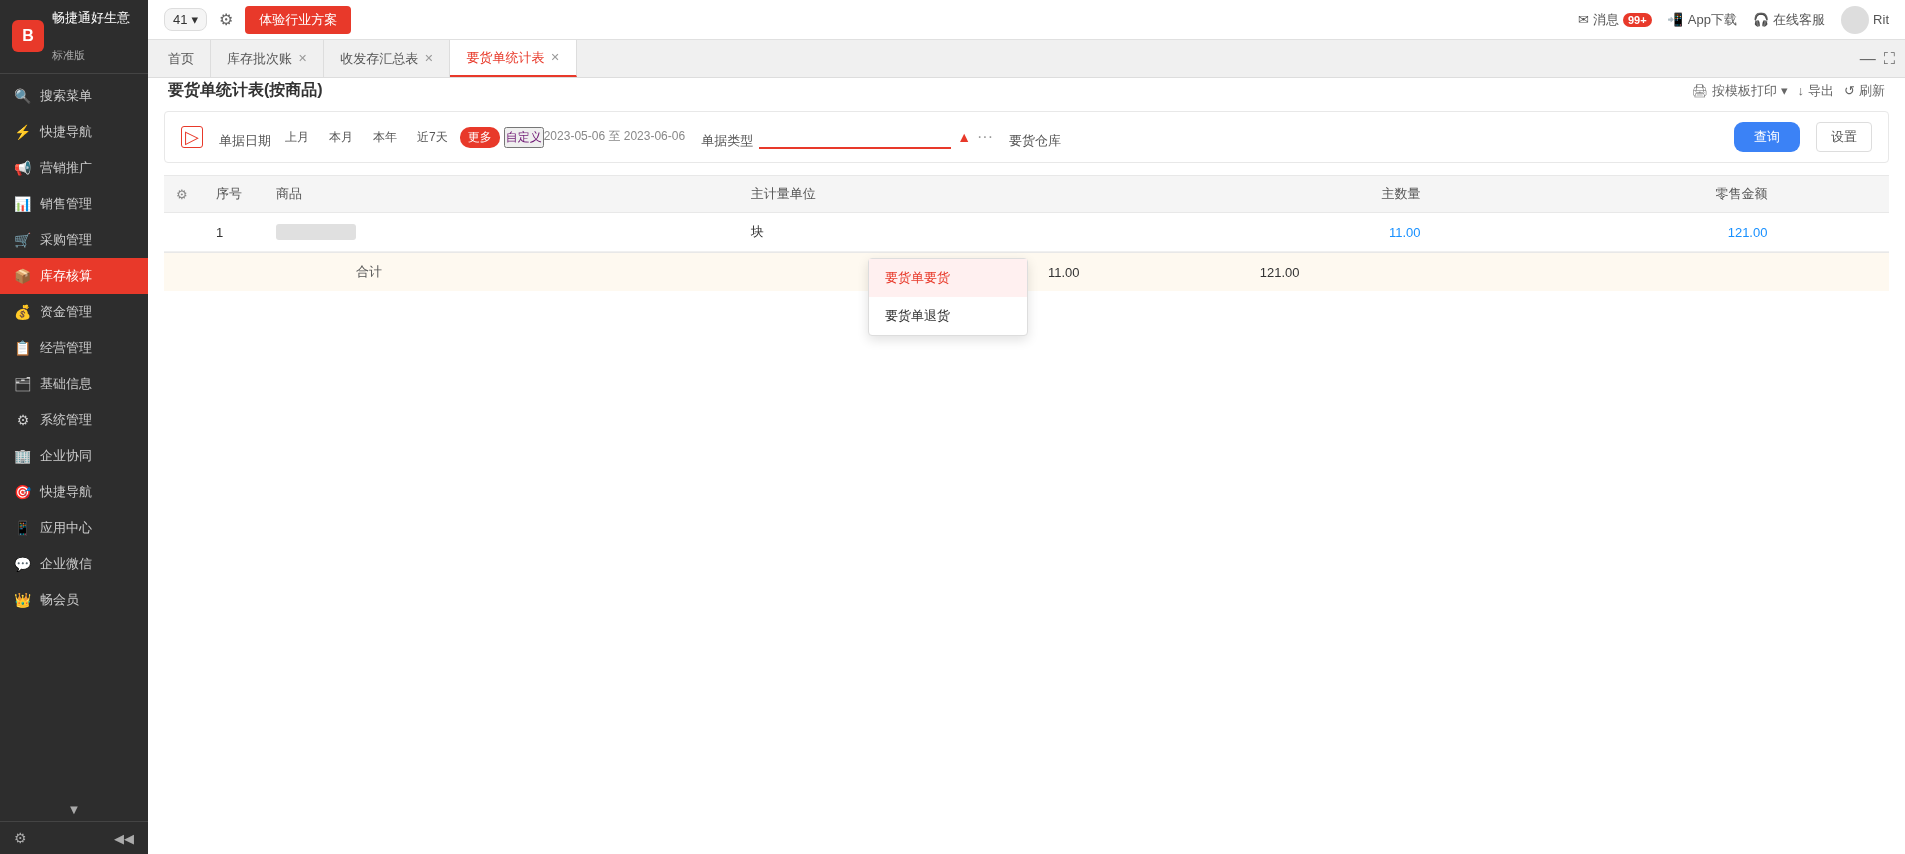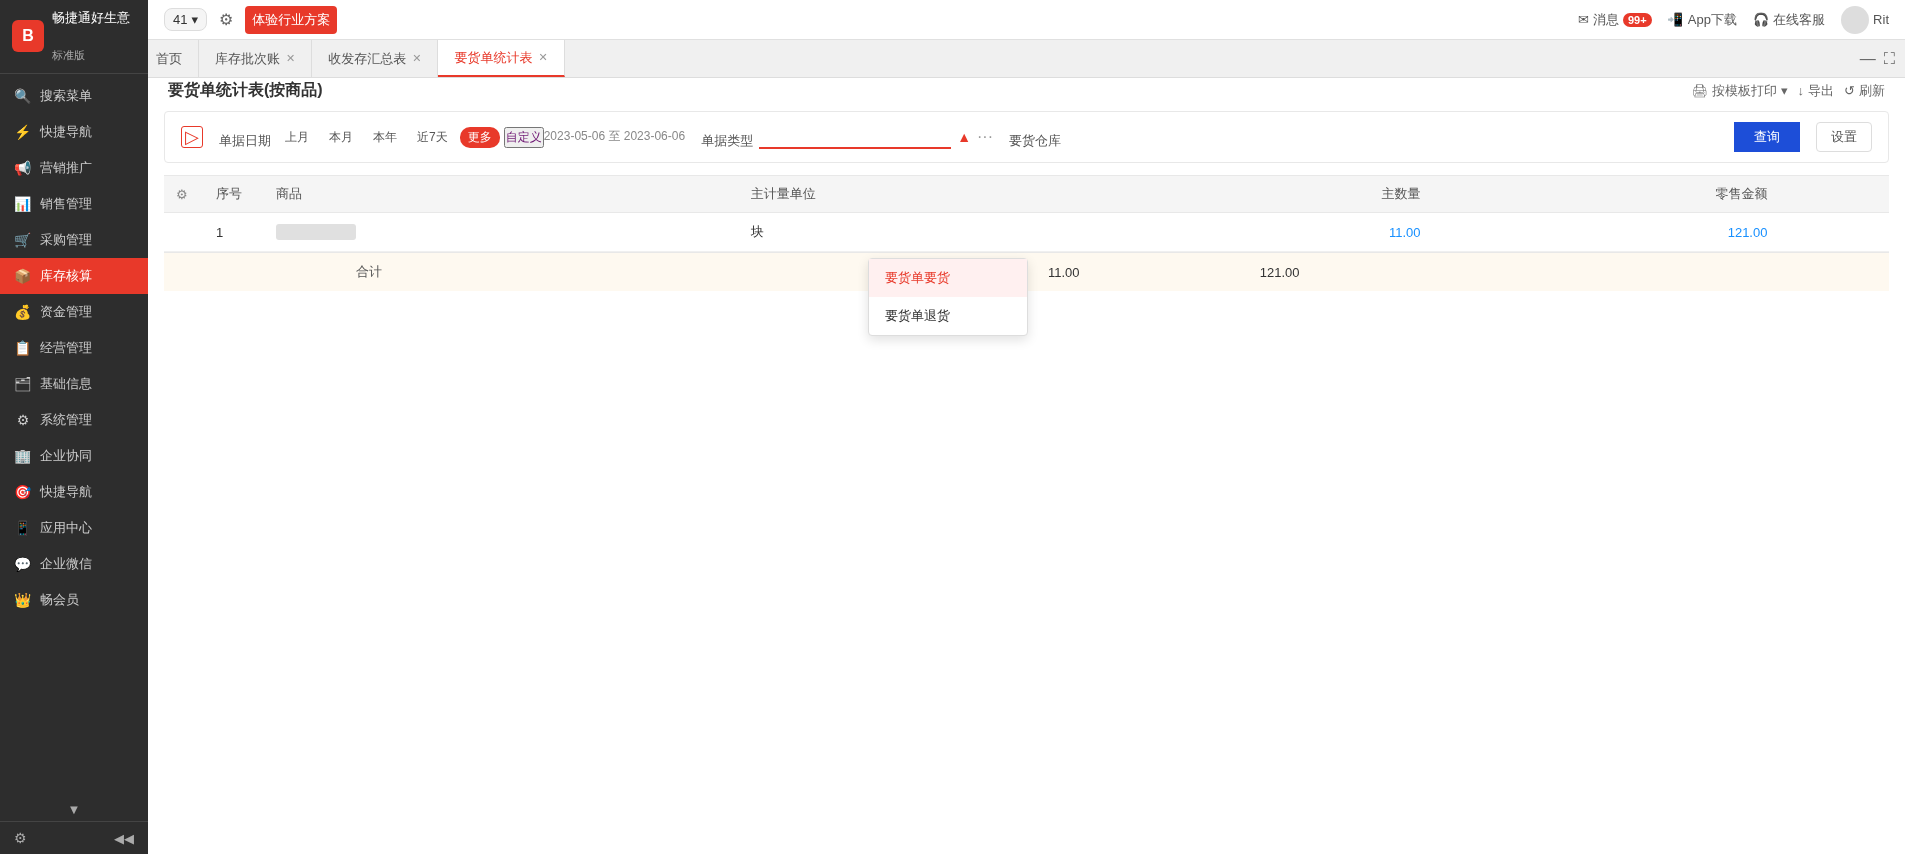--- a/index.html
+++ b/index.html
@@ -70,21 +70,21 @@
     .store-selector {
       display: flex; align-items: center; gap: 4px;
       background: #f5f5f5; border: 1px solid #ddd;
       border-radius: 8px; padding: 3px 8px;
       cursor: pointer; font-size: 13px; color: #333;
     }
     .header-gear { font-size: 16px; color: #666; cursor: pointer; }
     .trial-btn {
       background: #e8392a; color: white;
       border: none; border-radius: 4px;
-      padding: 5px 7px; font-size: 13px; cursor: pointer;
+      padding: 5px 14px; font-size: 13px; cursor: pointer;
     }
     .header-right { display: flex; align-items: center; gap: 16px; }
     .header-right-item { display: flex; align-items: center; gap: 4px; color: #555; cursor: pointer; font-size: 13px; }
     .badge {
       background: #e8392a; color: white;
       border-radius: 10px; padding: 1px 5px;
       font-size: 11px; font-weight: bold;
     }
     .avatar { width: 28px; height: 28px; border-radius: 50%; background: #ddd; }
 
@@ -96,21 +96,21 @@
       border-bottom: 1px solid #ddd;
       padding: 0 0;
     }
     .tab {
       display: flex; align-items: center;
       padding: 0 16px; gap: 6px;
       cursor: pointer; font-size: 13px;
       color: #555; border-right: 1px solid #ddd;
       white-space: nowrap;
     }
-    .tab:first-child { padding-left: 8px; }
+    .tab:first-child { padding-left: 20px; }
     .tab.active { background: white; color: #e8392a; border-bottom: 2px solid #e8392a; }
     .tab-close { color: #999; font-size: 11px; cursor: pointer; }
     .tab-actions { margin-left: auto; display: flex; align-items: center; padding: 0 10px; gap: 8px; }
     .tab-action-btn { font-size: 16px; color: #666; cursor: pointer; }
 
     
     .page-content { flex: 1; background: white; overflow: auto; position: relative; }
     .page-header {
       padding: 2px 20px 10px;
       display: flex; align-items: center; justify-content: space-between;
@@ -154,22 +154,22 @@
     .filter-type-input {
       border: none; border-bottom: 2px solid #e8392a;
       padding: 3px 8px; font-size: 13px; outline: none;
       min-width: 120px; color: #333;
     }
     .filter-type-arrow { color: #e8392a; cursor: pointer; font-size: 14px; }
     .filter-more-btn { color: #999; font-size: 16px; cursor: pointer; }
     .warehouse-label { color: #555; font-size: 13px; }
 
     .query-btn {
-      background: #1d4ed8; color: white;
-      border: none; border-radius: 0;
+      background: #3b82f6; color: white;
+      border: none; border-radius: 9px;
       padding: 6px 20px; font-size: 13px; cursor: pointer;
       margin-left: auto;
     }
     .set-btn {
       background: white; color: #555;
       border: 1px solid #ddd; border-radius: 4px;
       padding: 5px 14px; font-size: 13px; cursor: pointer;
     }
 
     

